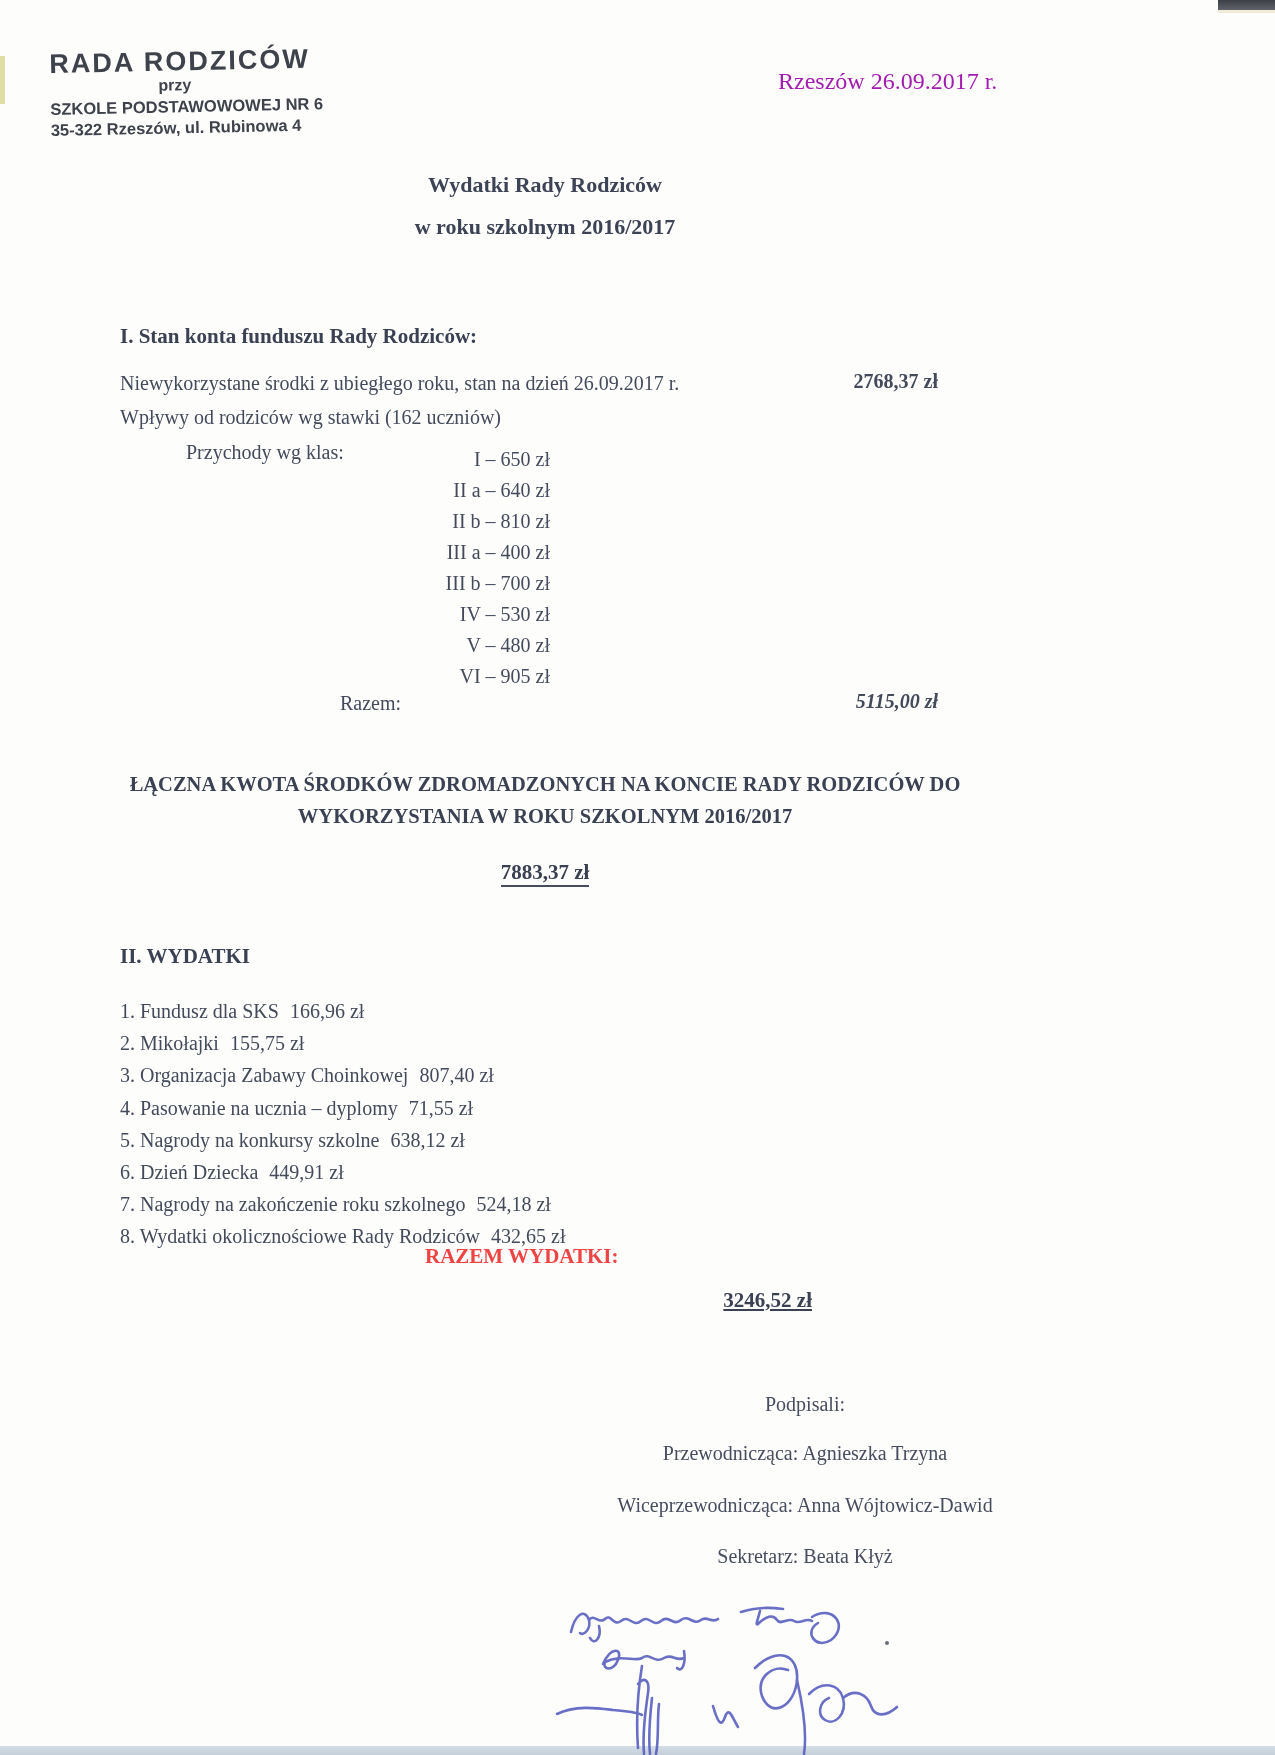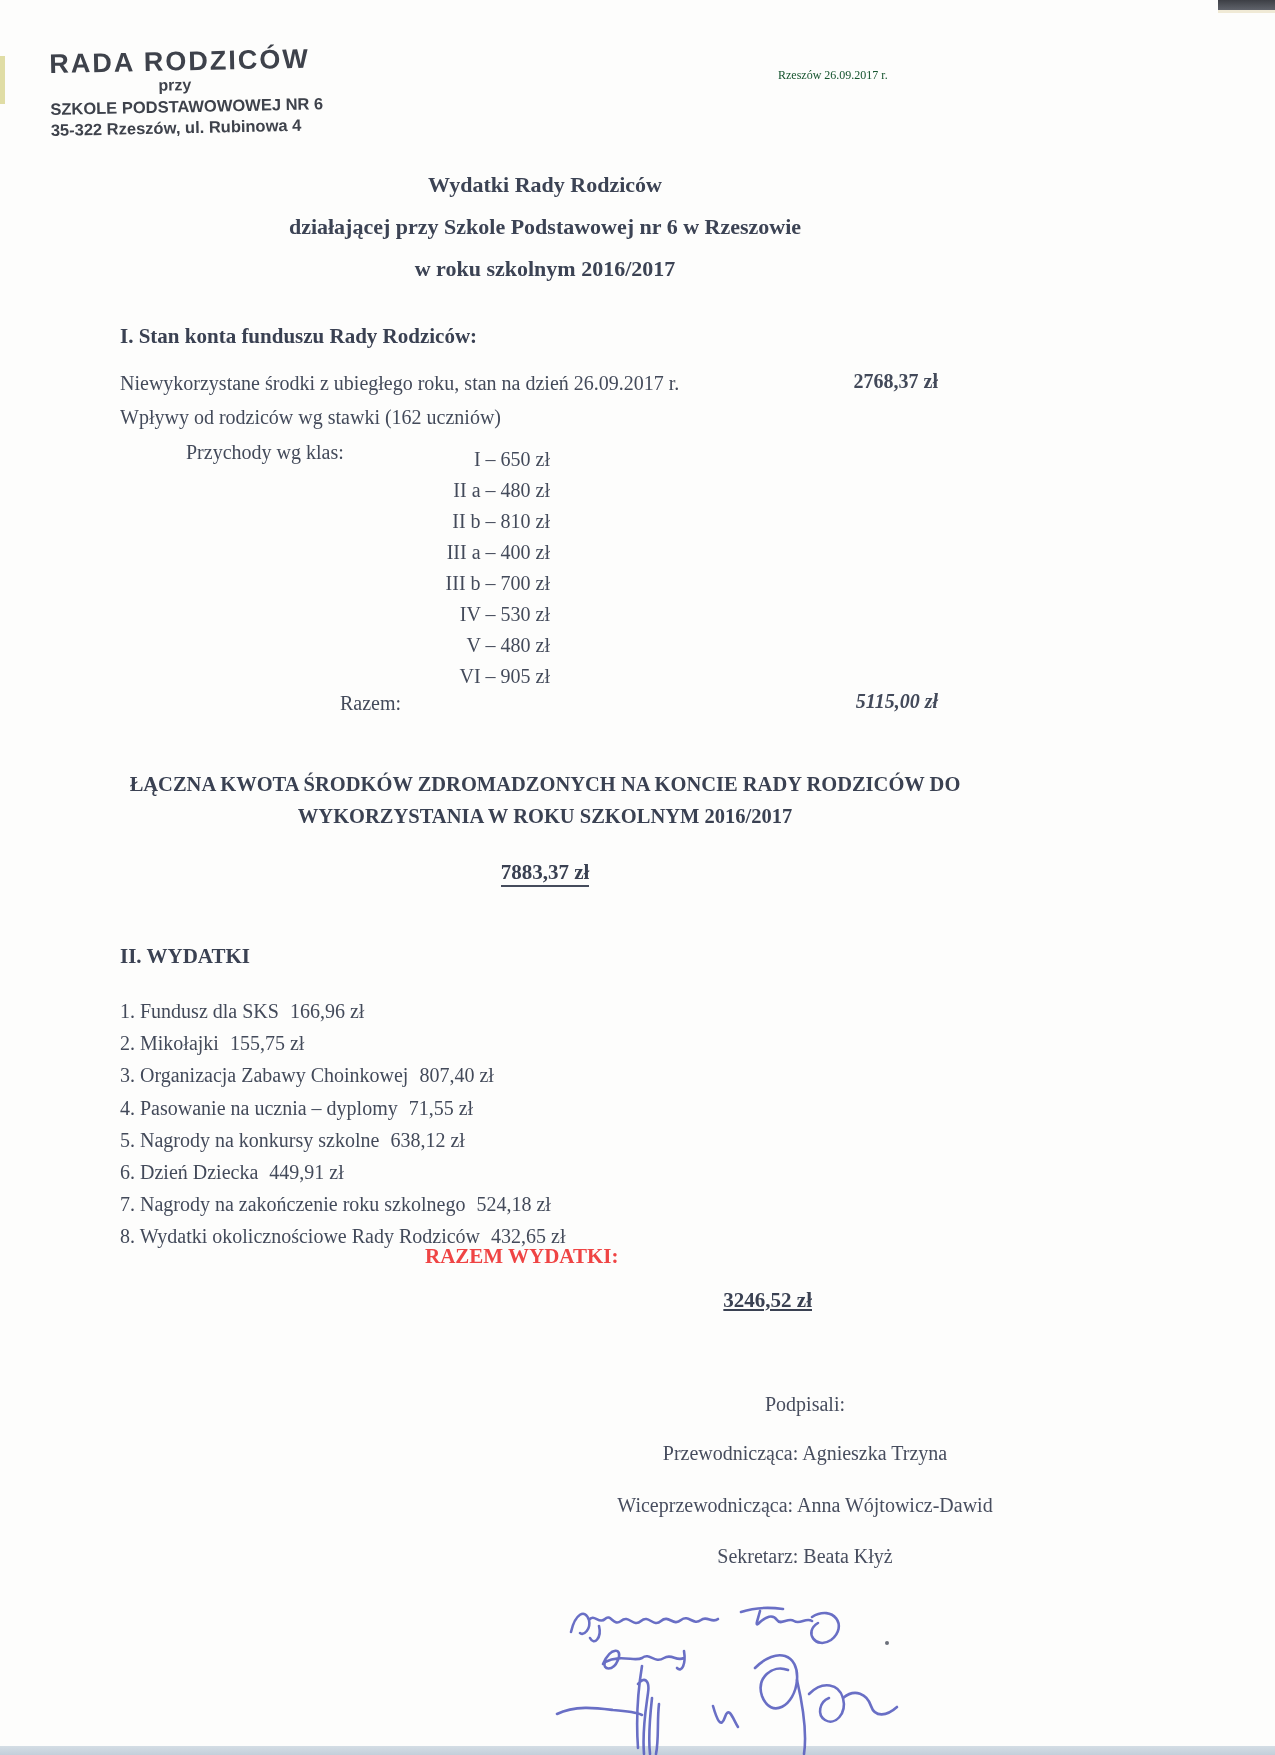--- a/index.html
+++ b/index.html
@@ -19,21 +19,21 @@
     transform:rotate(-1.2deg);
   }
   .stamp-l1{font-size:27px;font-weight:700;letter-spacing:2px;white-space:nowrap;}
   .stamp-l2{font-size:16px;font-weight:700;text-align:center;width:250px;margin-top:-1px;}
   .stamp-l3{font-size:16.5px;font-weight:700;margin-top:3px;white-space:nowrap;}
   .stamp-l4{font-size:16.5px;font-weight:700;margin-top:2px;white-space:nowrap;}
   
   .abs{position:absolute;}
   .t20{font-size:20px;}
   .bold{font-weight:700;}
-  .dateline{left:778px;top:68px;font-size:12px;color:#14532d;}
+  .dateline{left:778px;top:68px;font-size:24px;color:#a21caf;}
   .title-block{left:0;top:164px;width:1090px;text-align:center;font-weight:700;font-size:22px;line-height:42px;color:#3c4354;}
   .sec-heading{font-weight:700;font-size:21px;color:#3a4152;}
   .amount-col{width:178px;text-align:right;}
   .class-list{left:330px;top:444px;width:220px;text-align:right;font-size:20px;line-height:31px;}
   .summary-heading{left:0;top:768px;width:1090px;text-align:center;font-weight:700;font-size:20.5px;line-height:32px;color:#3a4152;}
   .grand-total-wrap{left:0;top:860px;width:1090px;text-align:center;}
   .grand-total-wrap span{font-weight:700;font-size:21px;border-bottom:2.5px solid #454c5c;padding-bottom:1px;color:#3a4152;}
   .expense-list{left:120px;top:995px;width:672px;font-size:20px;}
   .expense-row{display:flex;height:32.2px;line-height:32.2px;gap:11px;}
   .sig-line{left:335px;width:940px;text-align:center;font-size:20px;color:#474d5e;}
@@ -58,35 +58,34 @@
     <div class="stamp-l1">RADA RODZICÓW</div>
     <div class="stamp-l2">przy</div>
     <div class="stamp-l3">SZKOLE PODSTAWOWOWEJ NR 6</div>
     <div class="stamp-l4">35-322 Rzeszów, ul. Rubinowa 4</div>
   </div>
 
   <div class="abs dateline">Rzeszów 26.09.2017 r.</div>
 
   <div class="abs title-block">
     <div>Wydatki Rady Rodziców</div>
-    <div>działającej przy Szkole Podstawowej nr 6 w Rzeszowie</div>
     <div>w roku szkolnym 2016/2017</div>
   </div>
 
   <div class="abs sec-heading" style="left:120px;top:324px;">I. Stan konta funduszu Rady Rodziców:</div>
 
   <div class="abs t20" style="left:120px;top:372px;">Niewykorzystane środki z ubiegłego roku, stan na dzień 26.09.2017 r.</div>
   <div class="abs t20 bold amount-col" style="left:760px;top:370px;">2768,37 zł</div>
 
   <div class="abs t20" style="left:120px;top:406px;">Wpływy od rodziców wg stawki (162 uczniów)</div>
   <div class="abs t20" style="left:186px;top:441px;">Przychody wg klas:</div>
 
   <div class="abs class-list">
     <div>I – 650 zł</div>
-    <div>II a – 480 zł</div>
+    <div>II a – 640 zł</div>
     <div>II b – 810 zł</div>
     <div>III a – 400 zł</div>
     <div>III b – 700 zł</div>
     <div>IV – 530 zł</div>
     <div>V – 480 zł</div>
     <div>VI – 905 zł</div>
   </div>
 
   <div class="abs t20" style="left:340px;top:692px;">Razem:</div>
   <div class="abs t20 bold amount-col" style="left:760px;top:690px;font-style:italic;">5115,00 zł</div>

